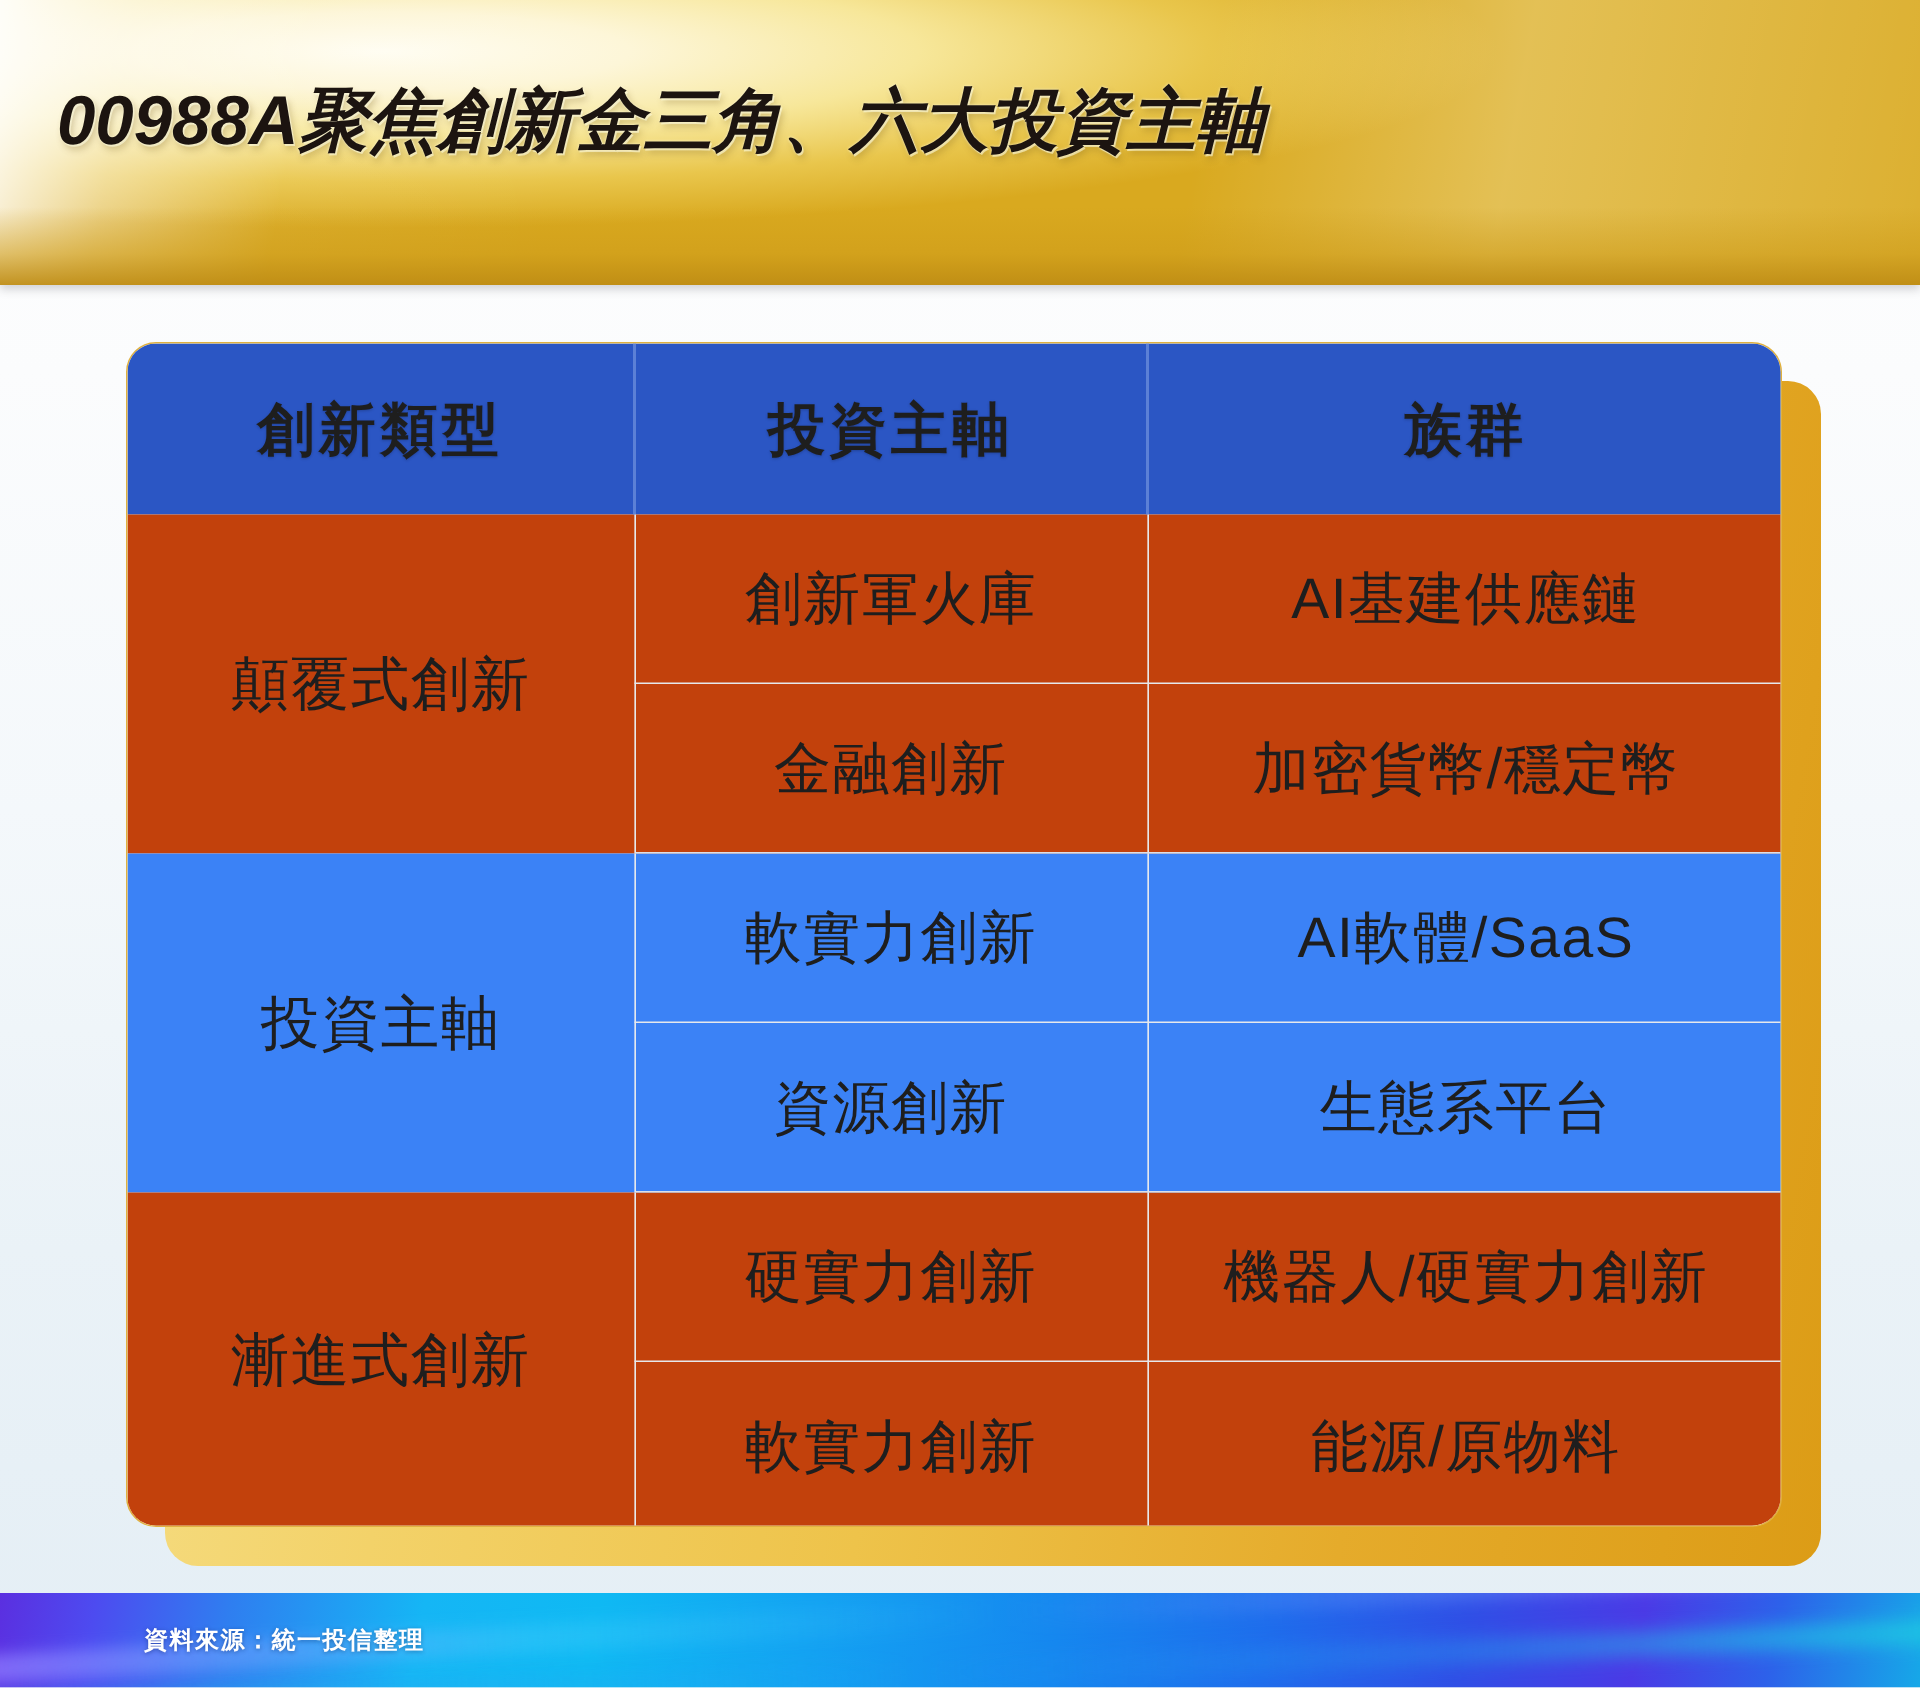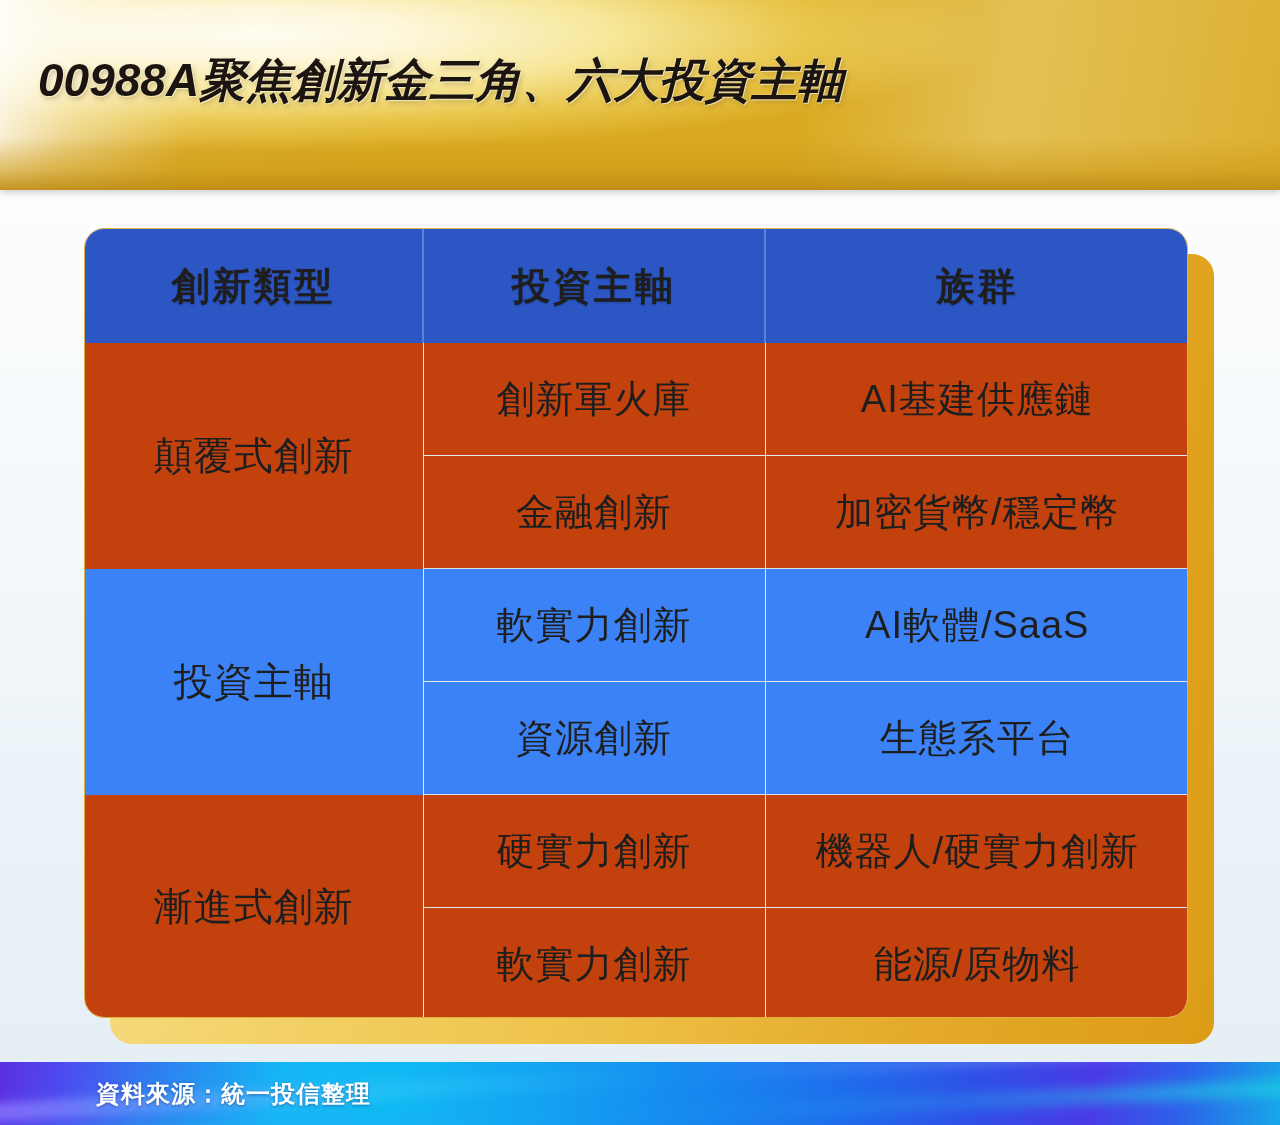--- a/index.html
+++ b/index.html
@@ -237,21 +237,21 @@
     filter: blur(6px);
     pointer-events: none;
   }
   .footer-text {
     position: absolute;
     left: 96px;
     top: 50%;
     transform: translateY(-50%);
     z-index: 4;
     color: #ffffff;
-    font-size: 24px;
+    font-size: 16px;
     font-weight: bold;
     letter-spacing: 1px;
     text-shadow: 0 1px 3px rgba(10,30,90,0.45);
     white-space: nowrap;
   }
 </style>
 </head>
 <body>
 
 <div class="title-banner">

